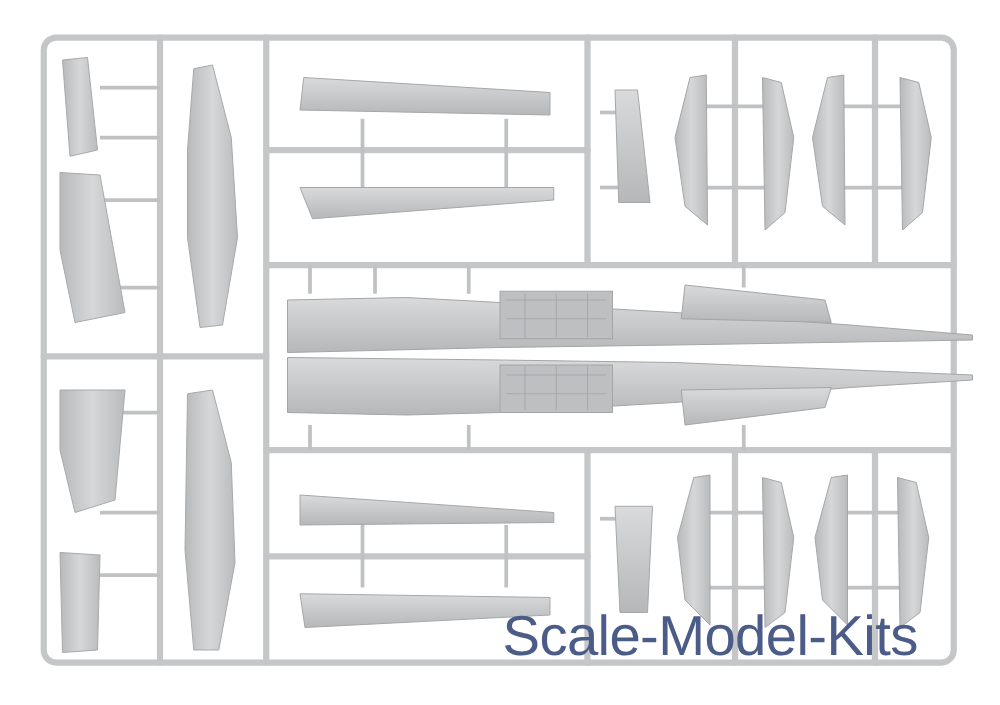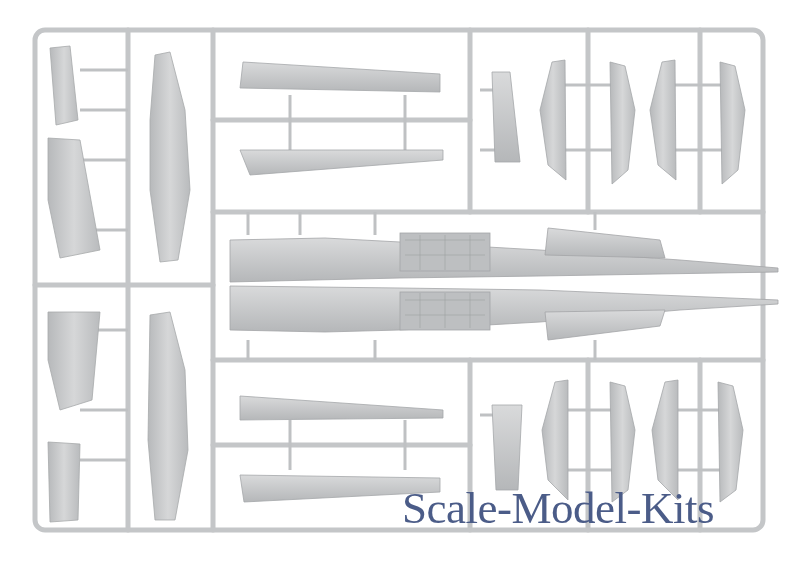--- a/index.html
+++ b/index.html
@@ -1,18 +1,18 @@
 <!DOCTYPE html>
 <html><head>
 <meta charset="utf-8">
 <style>
   html,body{margin:0;padding:0;background:#fff;}
   body{width:800px;height:564px;position:relative;overflow:hidden;font-family:"Liberation Sans",sans-serif;}
   .photo{position:absolute;left:0;top:0;width:800px;height:564px;}
-  .watermark{position:absolute;left:402px;top:486px;font-family:Liberation Serif, serif;font-size:45px;letter-spacing:-0.5px;line-height:1;white-space:nowrap;}
+  .watermark{position:absolute;left:402px;top:486px;font-family:Liberation Sans, sans-serif;font-size:45px;letter-spacing:-0.5px;line-height:1;white-space:nowrap;}
 </style>
 </head>
 <body>
 
 <svg class="photo" viewBox="0 0 800 564" xmlns="http://www.w3.org/2000/svg">
   <defs>
     <linearGradient id="pl" x1="0" y1="0" x2="1" y2="0">
       <stop offset="0" stop-color="#b7b9bb"></stop>
       <stop offset="0.5" stop-color="#d6d7d8"></stop>
       <stop offset="1" stop-color="#b9bbbd"></stop>

